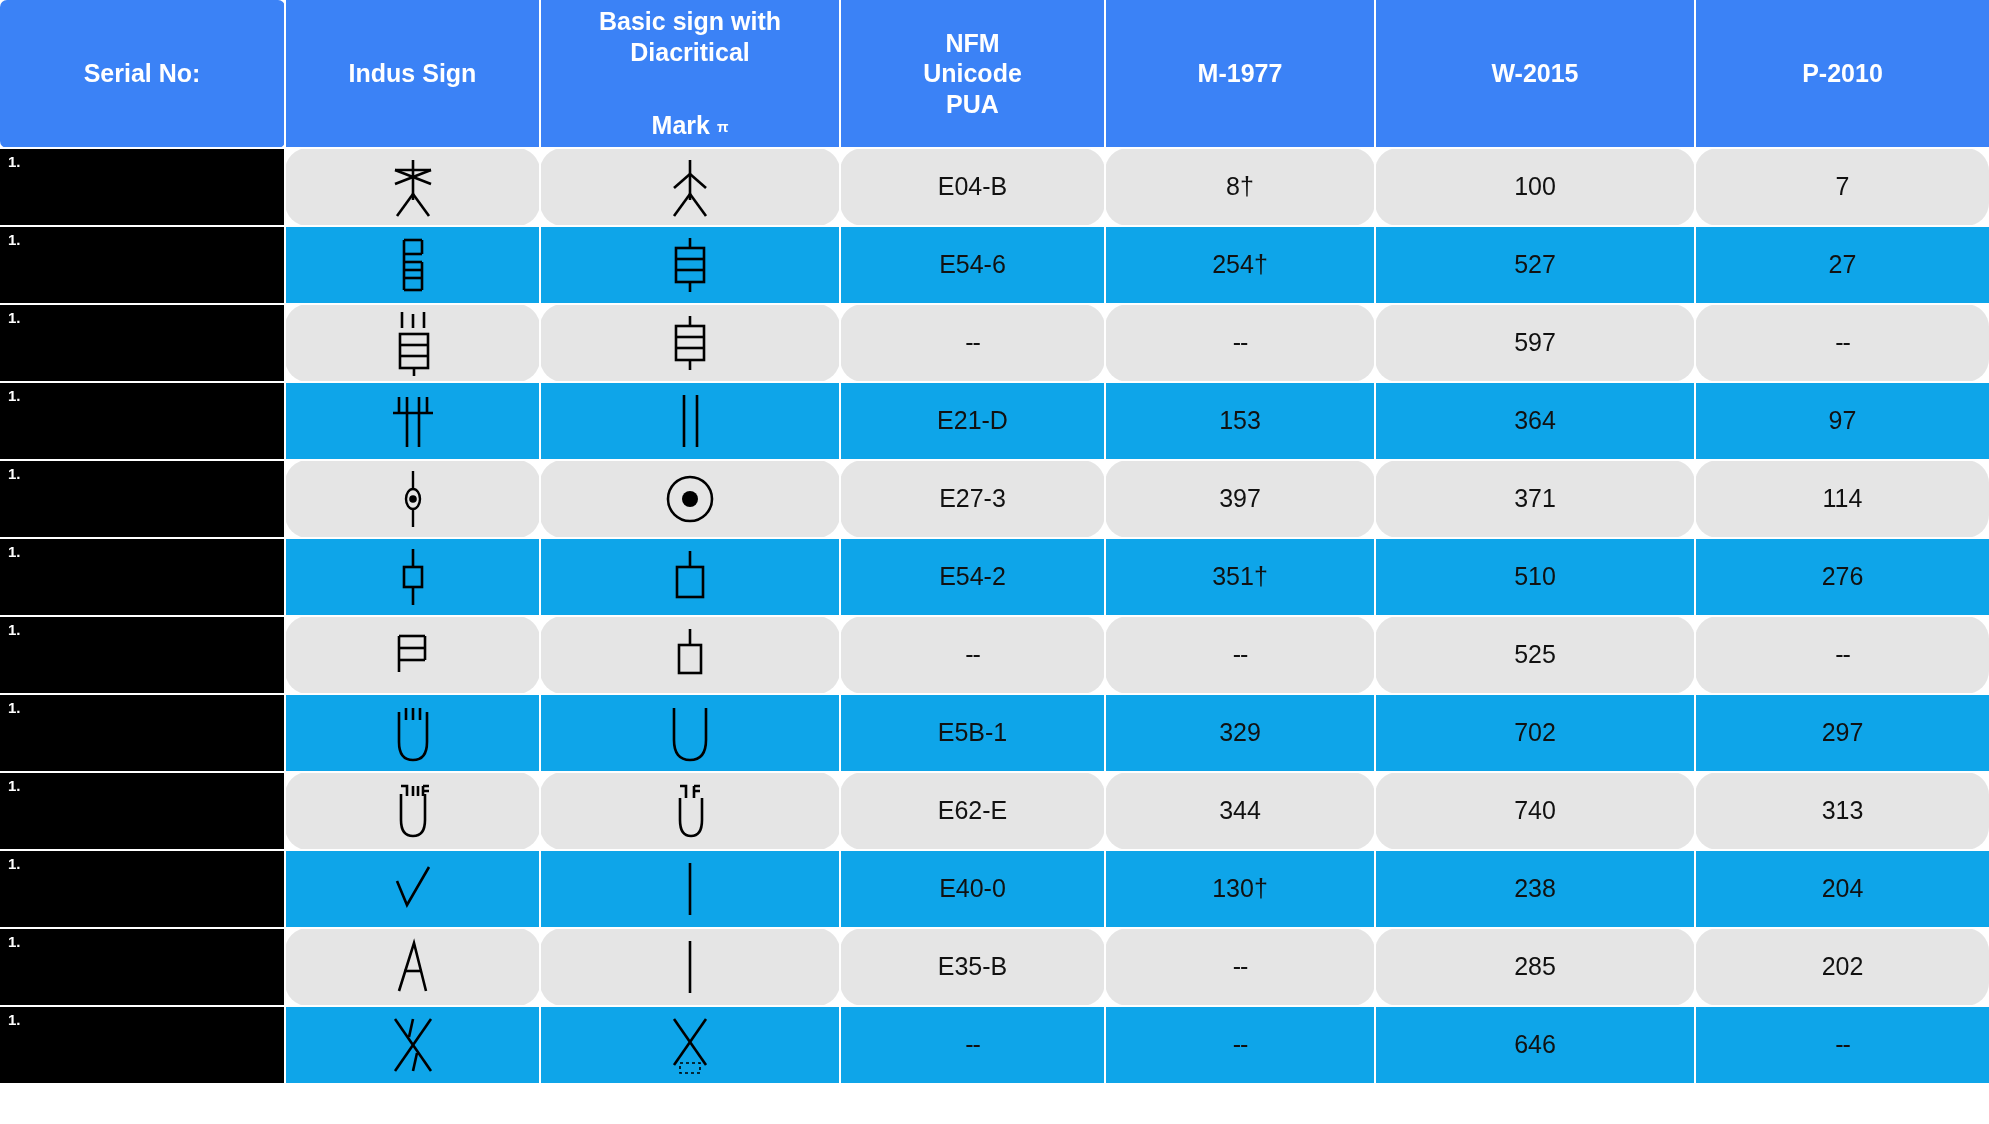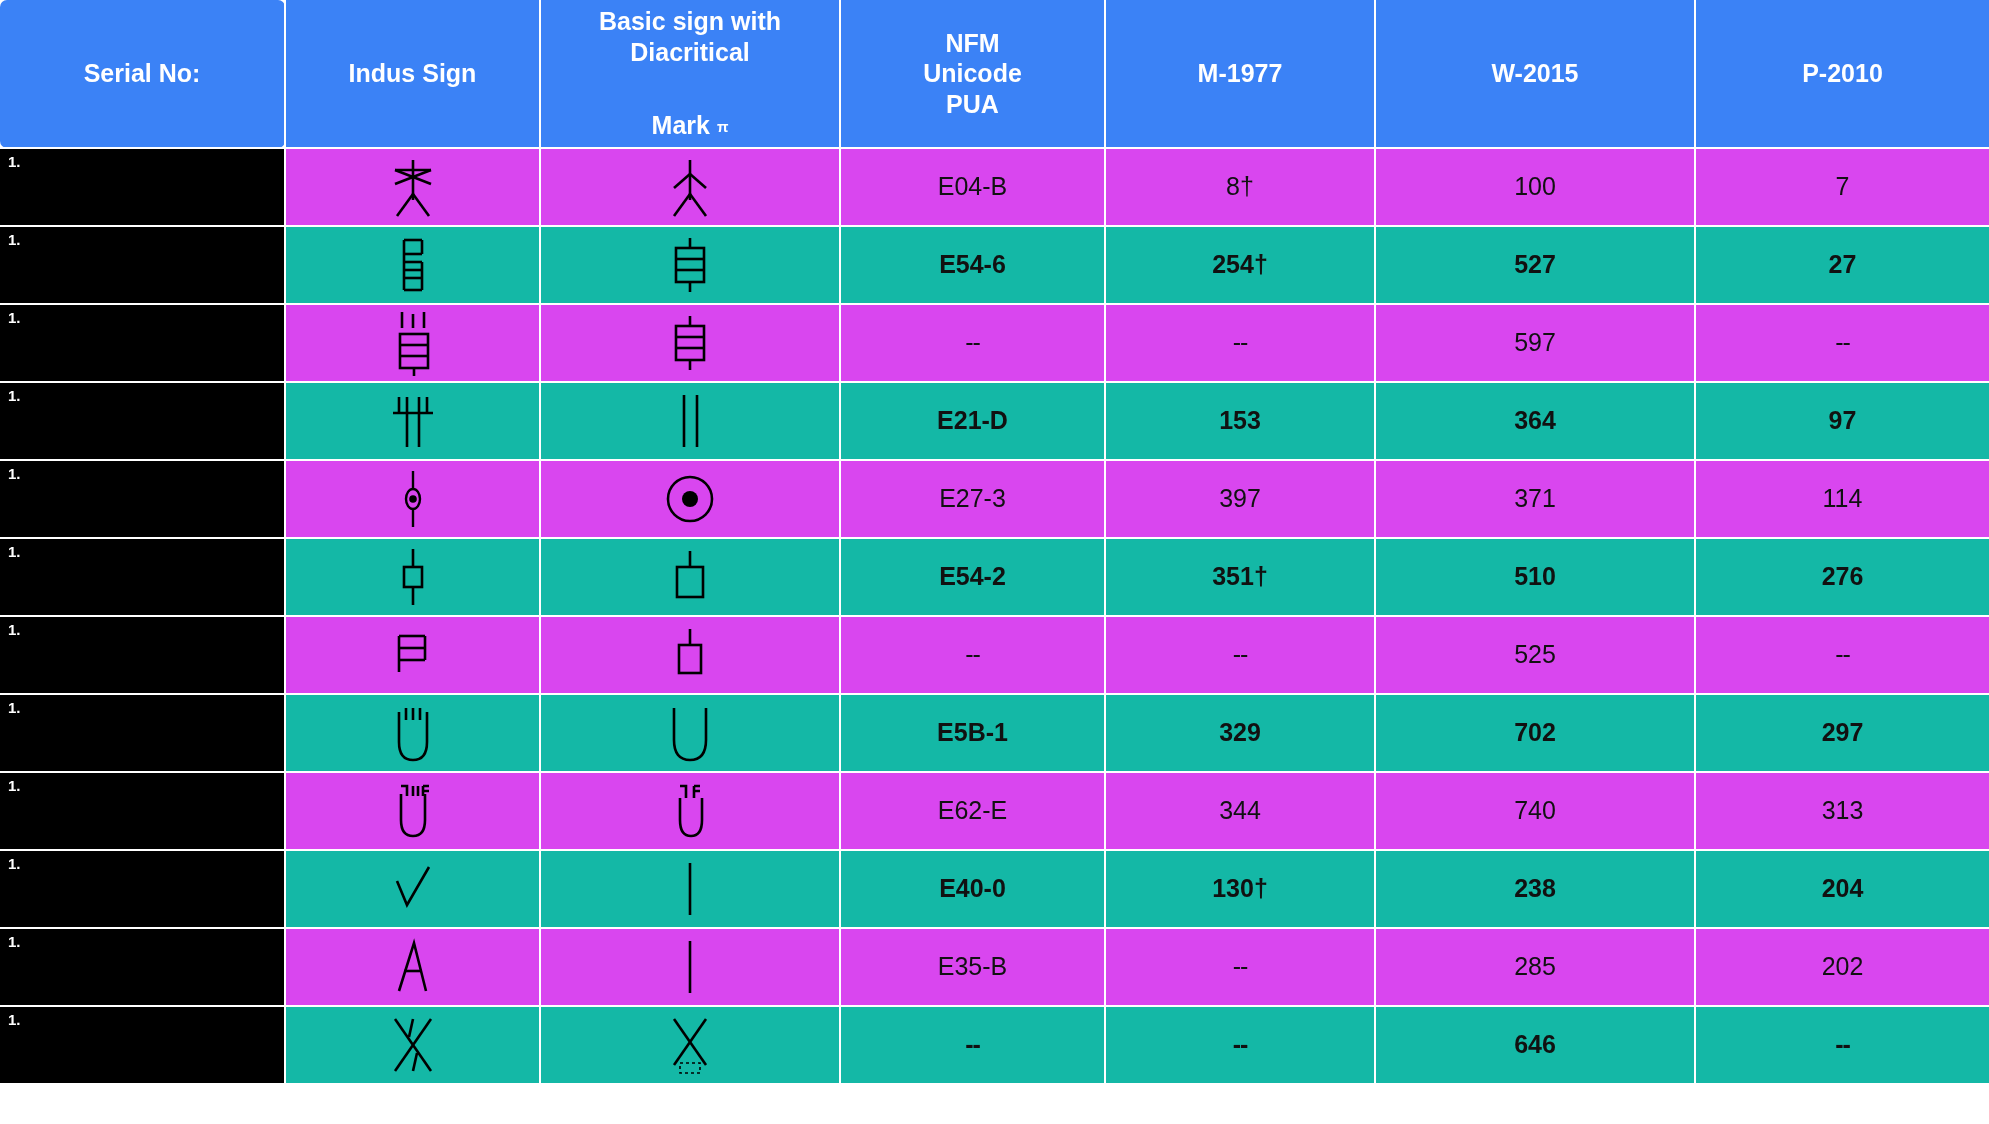--- a/index.html
+++ b/index.html
@@ -63,22 +63,22 @@
     color: #ffffff;
     text-align: left;
     vertical-align: top;
     font-size: 15px;
     font-weight: bold;
     padding: 4px 0 0 8px;
     border-left: none;
   }
   td.last { border-right: none; }
 
-  tr.shade-a td:not(.serial) { background: #d946ef; }
-  tr.shade-b td:not(.serial) { background: #14b8a6; font-weight: bold; }
+  tr.shade-a td:not(.serial) { background: #e5e5e5; border-radius: 23px; }
+  tr.shade-b td:not(.serial) { background: #0ea5e9; }
 
   .glyph-cell {
     position: relative;
   }
   .glyph {
     display: block;
     margin: 0 auto;
   }
   .hdr-diac {
     display: inline-block;

